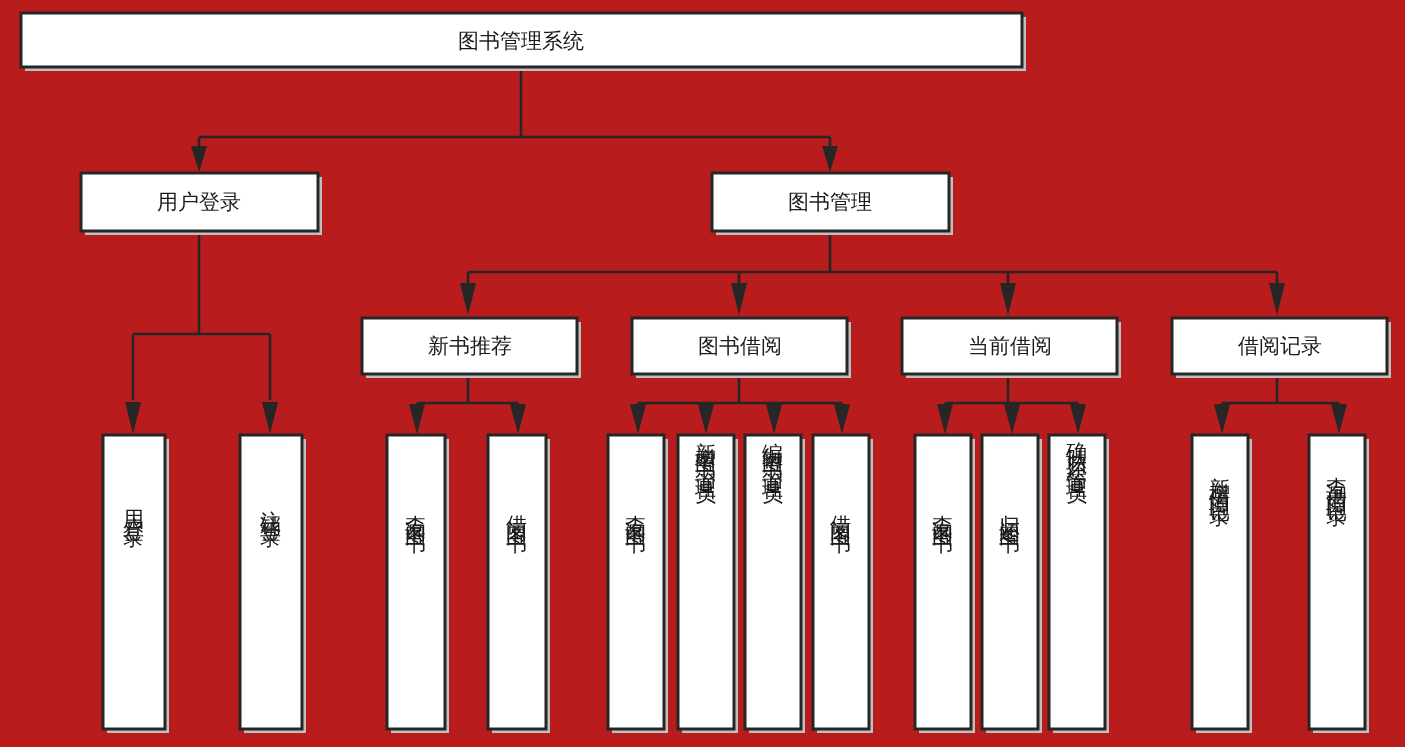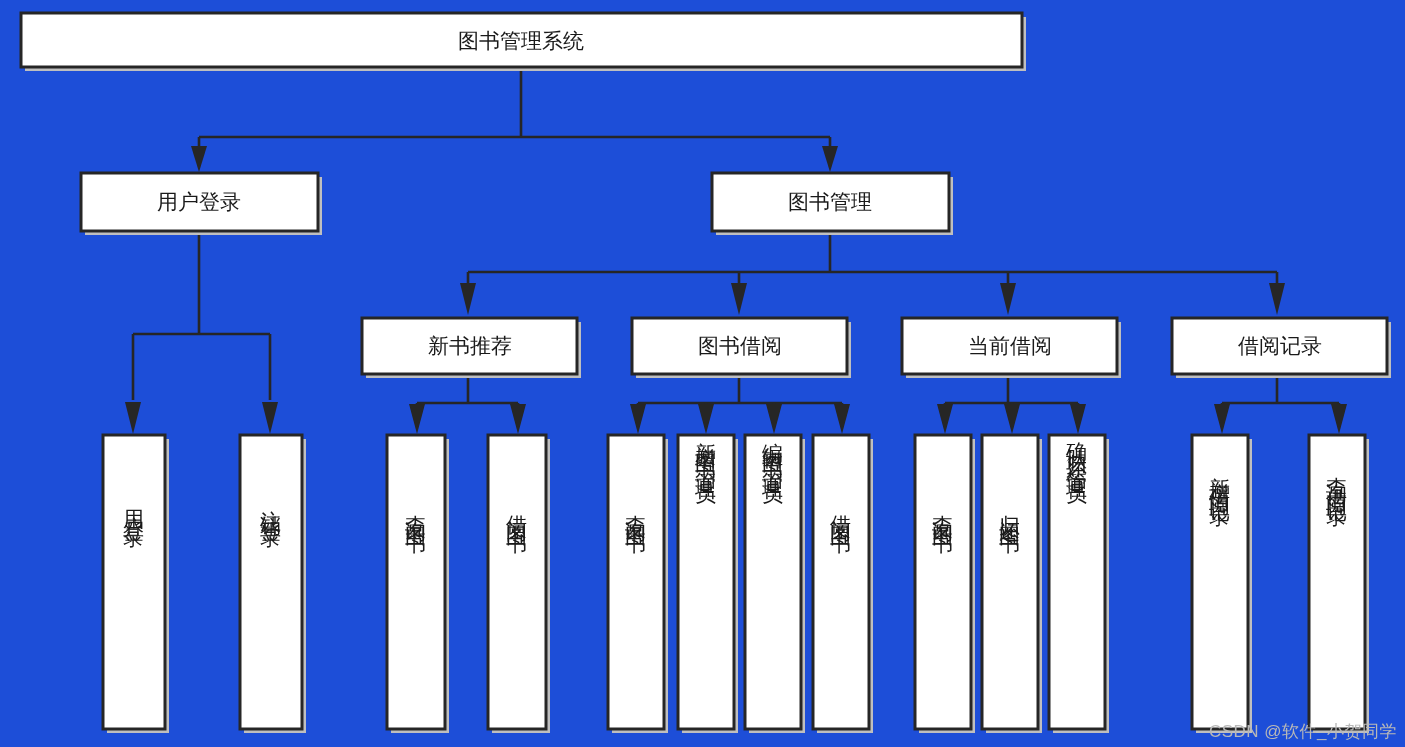--- a/index.html
+++ b/index.html
@@ -7,21 +7,21 @@
     padding: 0;
     background: #ffffff;
   }
   body {
     font-family: "Liberation Sans", "DejaVu Sans", sans-serif;
   }
   #diagram-root {
     position: relative;
     width: 1405px;
     height: 747px;
-    background: #1d4ed8;
+    background: #b91c1c;
     overflow: hidden;
   }
   svg#flow {
     position: absolute;
     left: 0;
     top: 0;
     width: 1405px;
     height: 747px;
     display: block;
   }
@@ -264,15 +264,14 @@
     </g>
 
     <g>
       <rect class="node-shadow" x="1313" y="439" width="56" height="294"></rect>
       <rect class="node-rect" x="1309" y="435" width="56" height="294"></rect>
       <text class="node-label-v" x="1337" y="478" writing-mode="tb" glyph-orientation-vertical="0" style="letter-spacing:6px">查询借阅记录</text>
     </g>
 
   </svg>
 
-  <div class="watermark">CSDN @软件_小贺同学</div>
 
 </div>
 
 </body></html>

